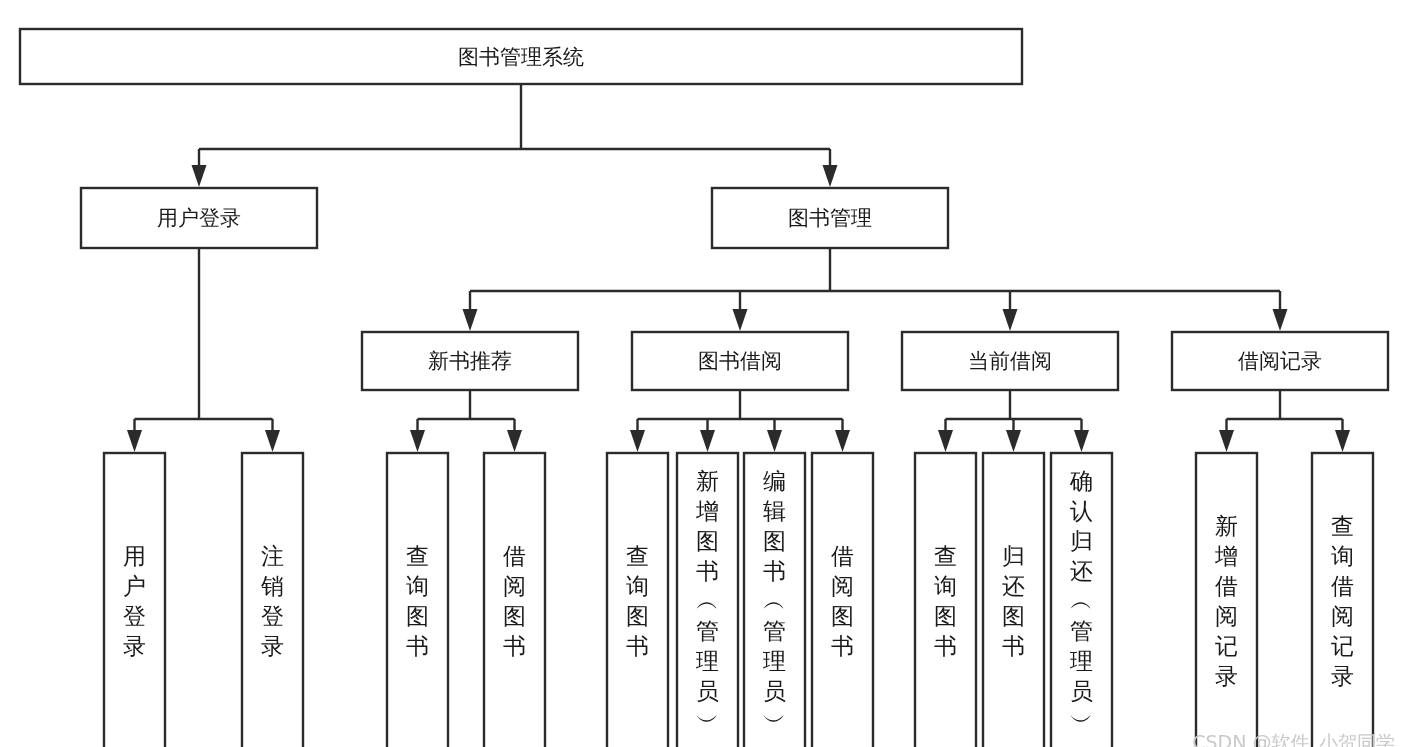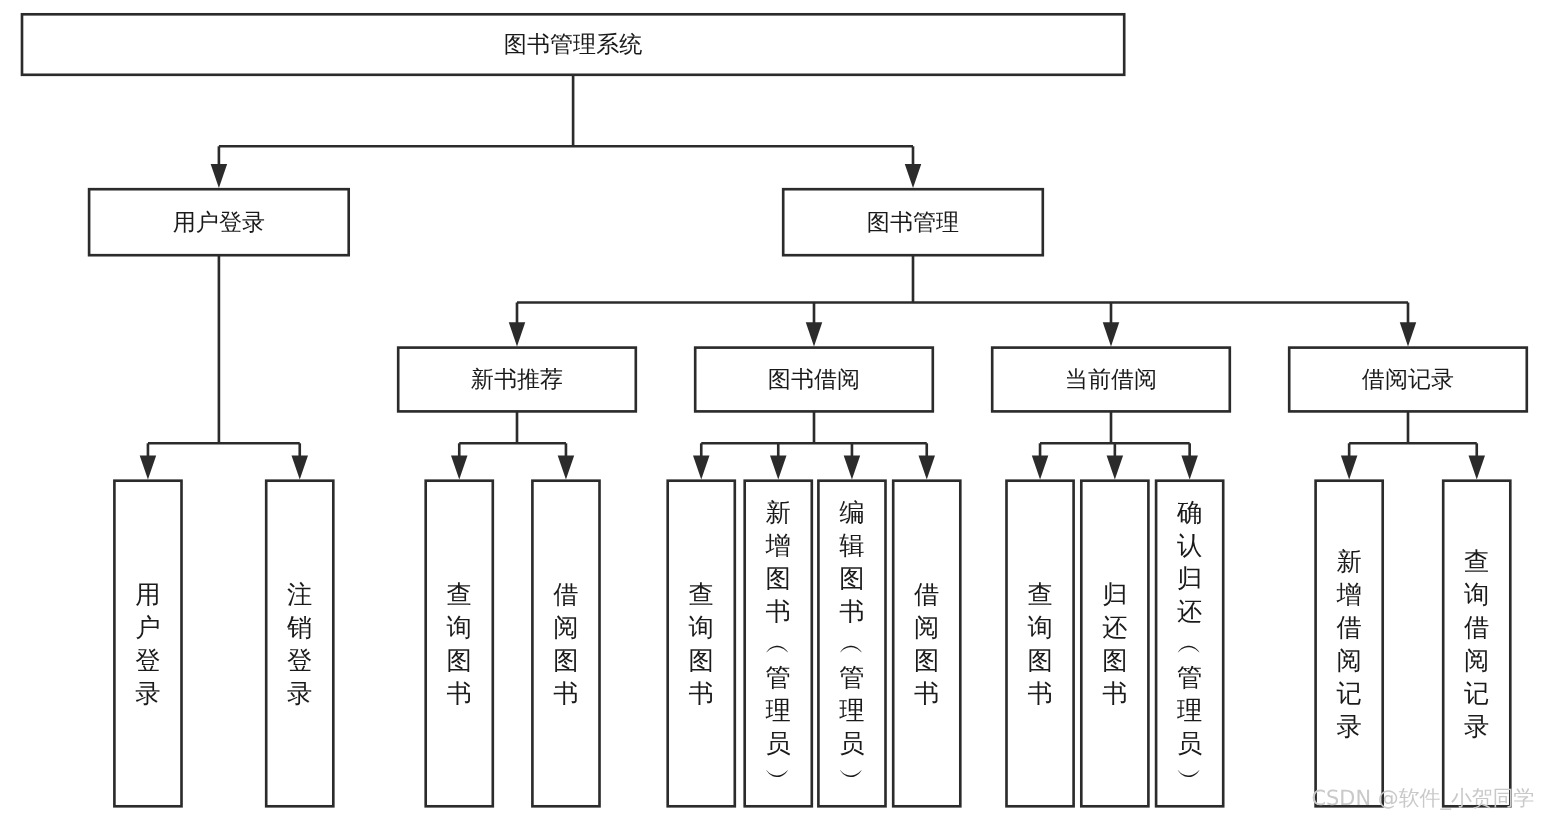--- a/index.html
+++ b/index.html
@@ -11,21 +11,21 @@
   body {
     width: 1405px;
     height: 747px;
     position: relative;
     overflow: hidden;
     font-family: "DejaVu Sans", "Liberation Sans", sans-serif;
   }
   #diagram-root {
     position: absolute;
     left: 0;
-    top: 0;
+    top: 16px;
     width: 1405px;
     height: 645px;
   }
   svg.tree-canvas {
     display: block;
     width: 1405px;
     height: 747px;
     background: #ffffff;
   }
   .node-box {

